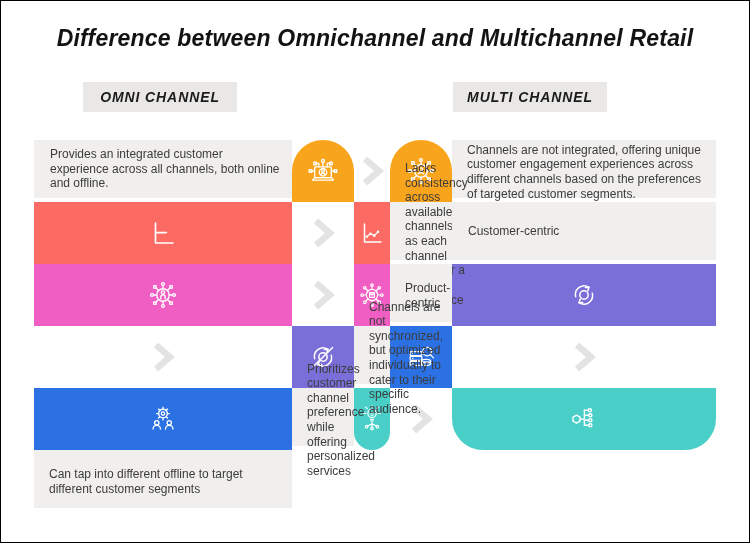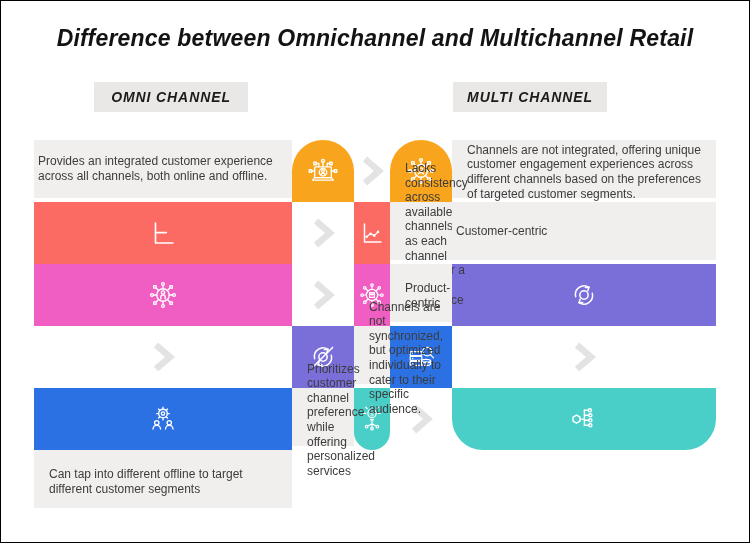--- a/index.html
+++ b/index.html
@@ -12,33 +12,33 @@
     position:absolute; top:24px; left:0; right:0; margin:0;
     text-align:center; font-style:italic; font-weight:bold;
     font-size:23px; letter-spacing:0.2px; color:#131313;
   }
   .header {
     position:absolute; top:81px; width:154px; height:30px;
     background:#e9e8e6; display:flex; align-items:center; justify-content:center;
     font-style:italic; font-weight:bold; font-size:14px;
     letter-spacing:0.9px; color:#1b1b1b;
   }
-  .header.left { left:93px; }
+  .header.left { left:82px; }
   .header.right { left:452px; }
   .grid {
     position:absolute; left:33px; top:139px;
     display:grid; grid-template-columns:258px 62px 36px 62px 264px;
     grid-auto-rows:62px;
   }
   .tcell { position:relative; }
   .tbox {
     height:58px; background:#f0efed; display:flex; align-items:center;
     box-sizing:border-box; font-size:12px; line-height:1.22; color:#3c3c3c;
   }
-  .tcell.lft .tbox { padding:0 10px 0 4px; }
+  .tcell.lft .tbox { padding:0 10px 0 16px; }
   .tcell.rgt .tbox { padding:6px 12px 0 15px; }
   .pcell { display:flex; align-items:center; justify-content:center; }
   .pcell.first { border-radius:31px 31px 0 0; }
   .pcell.last  { border-radius:0 0 31px 31px; }
   .ccell { display:flex; align-items:center; justify-content:center; }
   .icon svg { display:block; }
 </style>
 </head>
 <body>
 

